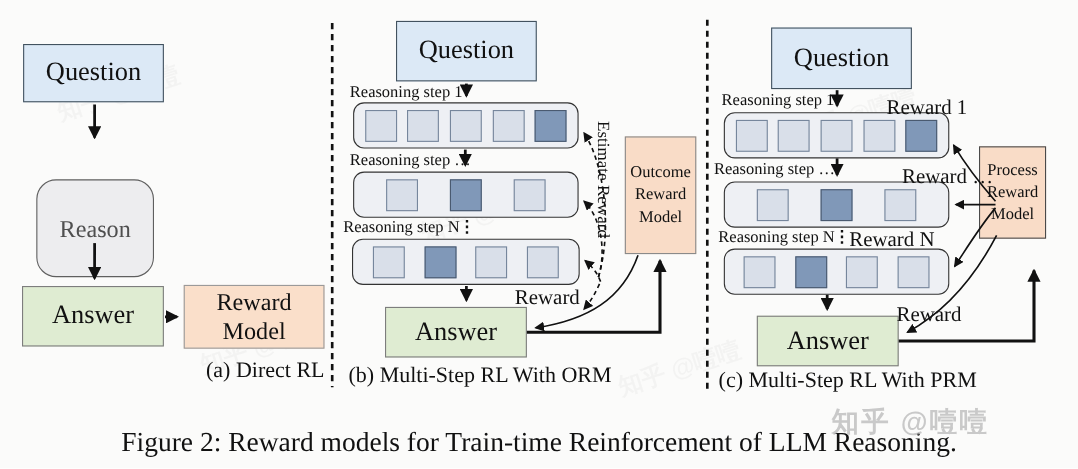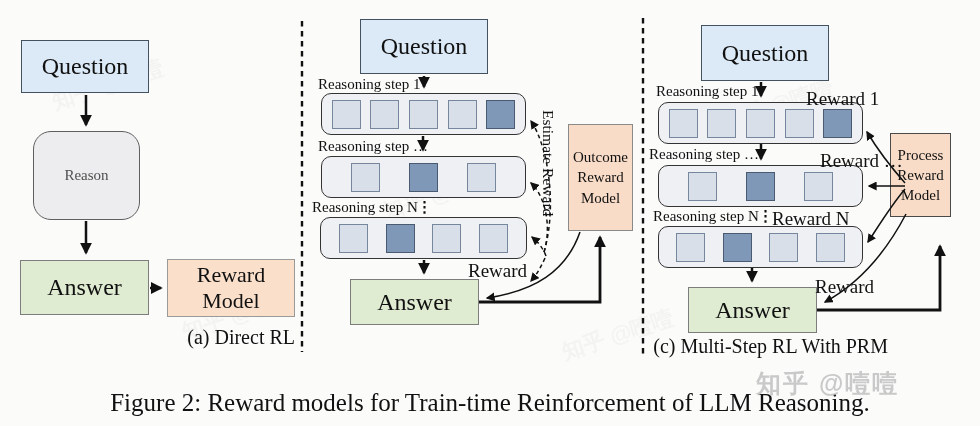--- a/index.html
+++ b/index.html
@@ -1,21 +1,21 @@
 <!DOCTYPE html>
 <html><head>
 <meta charset="utf-8">
 <style>
   html,body{margin:0;padding:0;background:#fff;}
   .stage{position:relative;width:980px;height:426px;background:#fbfbfa;overflow:hidden;
          font-family:"Liberation Serif", serif;color:#111;}
   .box{position:absolute;box-sizing:border-box;display:flex;align-items:center;justify-content:center;
        text-align:center;z-index:2;}
   .q{background:#dce9f6;border:1.6px solid #42525f;font-size:24px;}
-  .reason{background:#ededef;border:1.4px solid #5f5f5f;border-radius:18px;font-size:15px;color:#4f4f4f;}
+  .reason{background:#ededef;border:1.4px solid #5f5f5f;border-radius:18px;font-size:22px;color:#4f4f4f;margin-top:32px;}
   .ans{background:#dfecd2;border:1.6px solid #7d7d7d;font-size:24px;}
   .rm{background:#fadfca;border:1.4px solid #9a9a9a;font-size:22px;line-height:1.2;}
   .orm{background:#f9dcc7;border:1.4px solid #8a8a8a;font-size:15px;line-height:1.35;}
   .prm{background:#f9dcc7;border:1.5px solid #4a4a4a;font-size:15px;line-height:1.35;}
   .rowbox{position:absolute;width:205px;height:42px;background:#eef0f4;border:1.6px solid #333;
           border-radius:10px;display:flex;align-items:center;justify-content:space-evenly;
           box-sizing:border-box;z-index:2;}
   .tok{width:29px;height:29px;box-sizing:border-box;}
   .tok.light{background:#d9dfe9;border:1.6px solid #76869c;}
   .tok.dark{background:#8098b8;border:1.6px solid #4a5a70;}
@@ -68,20 +68,21 @@
   <div class="rowbox" style="left:320px;top:217px;width:207px">
       <div class="tok light"></div>
       <div class="tok dark"></div>
       <div class="tok light"></div>
       <div class="tok light"></div>
     </div>
   <div class="box ans" style="left:350px;top:279px;width:129px;height:46px">Answer</div>
   <div class="box orm" style="left:568px;top:124px;width:65px;height:107px;padding:0 14px">Outcome Reward Model</div>
   <div class="vtext" style="left:539px;top:110px">Estimate Reward</div>
   <div class="rwd" style="left:468px;top:260px">Reward</div>
+  <div class="pcap" style="left:306px;top:330px;width:250px">(b) Multi-Step RL With ORM</div>
 
   <div class="box q" style="left:701px;top:25px;width:128px;height:56px">Question</div>
   <div class="lbl" style="left:656px;top:83px">Reasoning step 1</div>
   <div class="rwd" style="left:806px;top:88px">Reward 1</div>
   <div class="rowbox" style="left:658px;top:102px">
       <div class="tok light"></div>
       <div class="tok light"></div>
       <div class="tok light"></div>
       <div class="tok light"></div>
       <div class="tok dark"></div>

